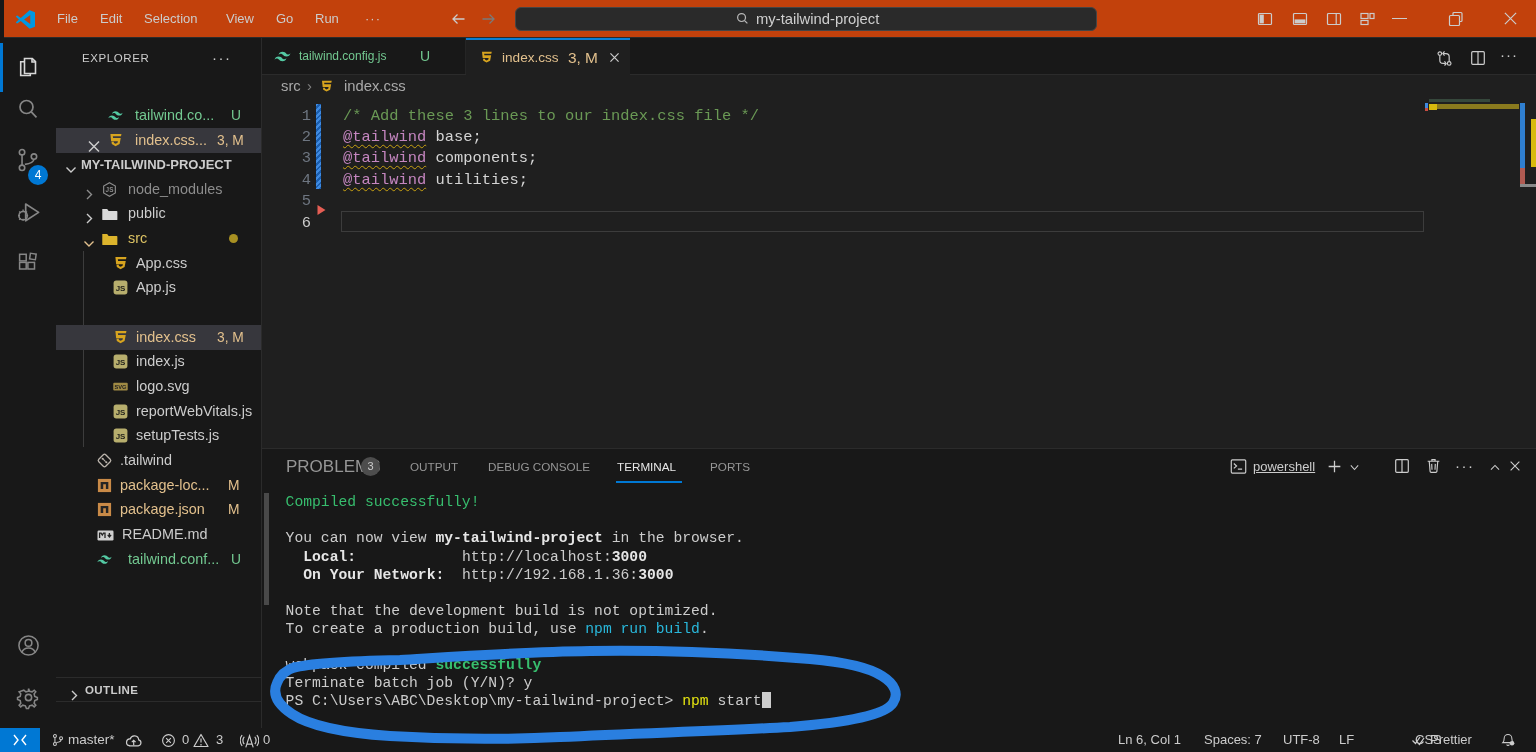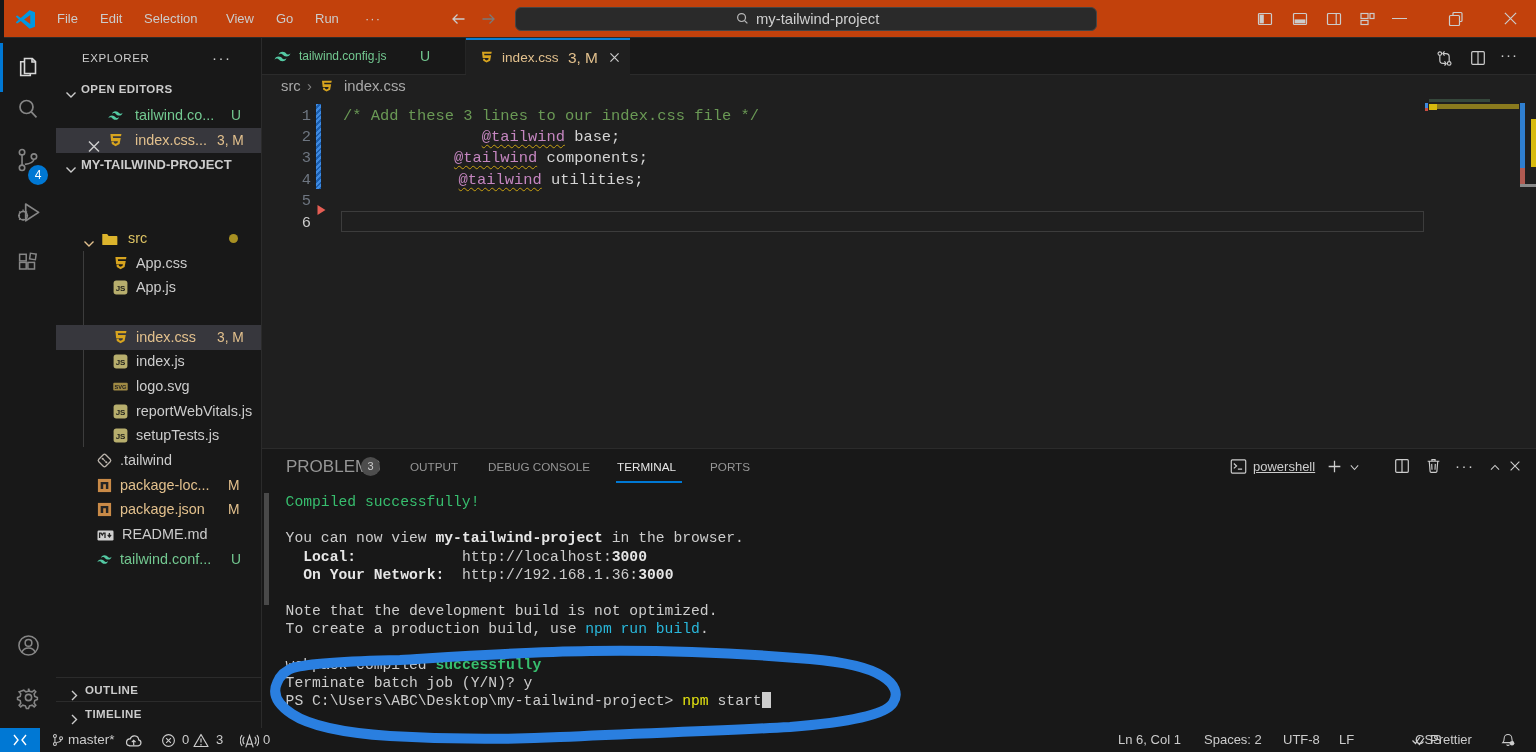--- a/index.html
+++ b/index.html
@@ -145,26 +145,20 @@
   <svg class="icon" style="left:16px;top:647px" width="25" height="25" viewBox="0 0 24 24">
         <circle cx="12" cy="12" r="3" fill="none" stroke="#868686" stroke-width="1.5"></circle>
         <path fill="none" stroke="#868686" stroke-width="1.5" d="M12 3.5 13 6l2.5.6 2-1.6 1.5 1.5-1.6 2 .6 2.5 2.5 1-0 2-2.5 1-.6 2.5 1.6 2-1.5 1.5-2-1.6-2.5.6-1 2.5h-2l-1-2.5-2.5-.6-2 1.6-1.5-1.5 1.6-2-.6-2.5-2.5-1v-2l2.5-1 .6-2.5-1.6-2L7.5 5l2 1.6L12 6z"></path>
       </svg>
 </div>
 
 <div class="abs" id="sidebar">
   <div class="lbl" style="left:26px;top:8px;font-size:11.5px;letter-spacing:0.6px;color:#cccccc;">EXPLORER</div>
   <div class="lbl" style="left:156px;top:7px;color:#cccccc;font-size:15px;letter-spacing:1.5px;">···</div>
 
-  <div class="row" style="top:39px">
-    <svg class="chev" style="left:7px;top:5px" width="16" height="16" viewBox="0 0 16 16">
-          <path d="m3.5 6 4.5 4.5L12.5 6" stroke="#cccccc" stroke-width="1.4" fill="none"></path>
-        </svg>
-    <span class="lbl hdr" style="left:25px">OPEN EDITORS</span>
-  </div>
 
   <div class="row" style="top:64.7px">
     <svg class="ficon" style="left:51px" viewBox="0 0 24 24" width="17" height="17">
           <path fill="#54c9a3" d="M12 6c-2.67 0-4.33 1.33-5 4 1-1.33 2.17-1.83 3.5-1.5.76.19 1.3.74 1.91 1.35C13.39 10.84 14.5 12 17 12c2.67 0 4.33-1.33 5-4-1 1.33-2.17 1.83-3.5 1.5-.76-.19-1.3-.74-1.91-1.35C15.61 7.16 14.5 6 12 6zM7 12c-2.67 0-4.33 1.33-5 4 1-1.33 2.17-1.83 3.5-1.5.76.19 1.3.74 1.91 1.35C8.39 16.84 9.5 18 12 18c2.67 0 4.33-1.33 5-4-1 1.33-2.17 1.83-3.5 1.5-.76-.19-1.3-.74-1.91-1.35C10.61 13.16 9.5 12 7 12z"></path>
         </svg>
     <span class="lbl grn" style="left:79px">tailwind.co...</span>
     <span class="badge-r grn" style="left:175px">U</span>
   </div>
 
   <div class="row sel" style="top:89.5px">
@@ -178,21 +172,40 @@
     <span class="badge-r gold" style="left:161px">3, M</span>
   </div>
 
   <div class="row" style="top:114px">
     <svg class="chev" style="left:7px;top:5px" width="16" height="16" viewBox="0 0 16 16">
           <path d="m3.5 6 4.5 4.5L12.5 6" stroke="#cccccc" stroke-width="1.4" fill="none"></path>
         </svg>
     <span class="lbl" style="left:25px;font-weight:bold;font-size:13px;">MY-TAILWIND-PROJECT</span>
   </div>
 
-
+  <div class="row" style="top:138.7px">
+    <svg class="chev" style="left:25px;top:5px" width="16" height="16" viewBox="0 0 16 16">
+          <path d="m6 3.5 4.5 4.5L6 12.5" stroke="#8c8c8c" stroke-width="1.4" fill="none"></path>
+        </svg>
+    <svg class="ficon" style="left:45px" viewBox="0 0 16 16" width="18" height="18">
+          <path d="M8 1.6 13.5 4.8v6.4L8 14.4 2.5 11.2V4.8z" fill="none" stroke="#8c8c8c" stroke-width="1.1"></path>
+          <text x="8" y="10.3" font-size="6" font-weight="bold" fill="#8c8c8c" text-anchor="middle" font-family="Liberation Sans">JS</text>
+        </svg>
+    <span class="lbl gray8" style="left:72px">node_modules</span>
+  </div>
+
+  <div class="row" style="top:163.4px">
+    <svg class="chev" style="left:25px;top:5px" width="16" height="16" viewBox="0 0 16 16">
+          <path d="m6 3.5 4.5 4.5L6 12.5" stroke="#cccccc" stroke-width="1.4" fill="none"></path>
+        </svg>
+    <svg class="ficon" style="left:45px;top:5px" viewBox="0 0 16 16" width="18" height="16">
+          <path d="M1.2 2.8h4.6l1.4 1.9h7.6a.6.6 0 0 1 .6.6v7.3a.6.6 0 0 1-.6.6H1.8a.6.6 0 0 1-.6-.6z" fill="#d9d9d9"></path>
+        </svg>
+    <span class="lbl" style="left:72px">public</span>
+  </div>
 
   <div class="row" style="top:188px">
     <svg class="chev" style="left:25px;top:5px" width="16" height="16" viewBox="0 0 16 16">
           <path d="m3.5 6 4.5 4.5L12.5 6" stroke="#E2C08D" stroke-width="1.4" fill="none"></path>
         </svg>
     <svg class="ficon" style="left:45px;top:5px" viewBox="0 0 16 16" width="18" height="16">
           <path d="M1.2 2.8h4.6l1.4 1.9h7.6a.6.6 0 0 1 .6.6v7.3a.6.6 0 0 1-.6.6H1.8a.6.6 0 0 1-.6-.6z" fill="#dcb42c"></path>
         </svg>
     <span class="lbl" style="left:72px;color:#dcc263;">src</span>
     <span class="abs" style="left:173px;top:8px;width:9px;height:9px;border-radius:50%;background:#a89022;"></span>
@@ -290,38 +303,32 @@
           <path d="M2.6 10.4V5.6h1.5l1.2 1.9 1.2-1.9H8v4.8" stroke="#222222" stroke-width="1.3" fill="none"></path>
           <path d="M12.4 5.6v3.2M10.7 7.4l1.7 2 1.7-2" stroke="#222222" stroke-width="1.3" fill="none"></path>
         </svg>
     <span class="lbl" style="left:66px">README.md</span>
   </div>
 
   <div class="row" style="top:508.6px">
     <svg class="ficon" style="left:40px" viewBox="0 0 24 24" width="17" height="17">
           <path fill="#54c9a3" d="M12 6c-2.67 0-4.33 1.33-5 4 1-1.33 2.17-1.83 3.5-1.5.76.19 1.3.74 1.91 1.35C13.39 10.84 14.5 12 17 12c2.67 0 4.33-1.33 5-4-1 1.33-2.17 1.83-3.5 1.5-.76-.19-1.3-.74-1.91-1.35C15.61 7.16 14.5 6 12 6zM7 12c-2.67 0-4.33 1.33-5 4 1-1.33 2.17-1.83 3.5-1.5.76.19 1.3.74 1.91 1.35C8.39 16.84 9.5 18 12 18c2.67 0 4.33-1.33 5-4-1 1.33-2.17 1.83-3.5 1.5-.76-.19-1.3-.74-1.91-1.35C10.61 13.16 9.5 12 7 12z"></path>
         </svg>
-    <span class="lbl grn" style="left:64px">tailwind.conf...</span>
+    <span class="lbl grn" style="left:72px">tailwind.conf...</span>
     <span class="badge-r grn" style="left:175px">U</span>
   </div>
 
   <div class="abs" style="left:0;top:639px;width:206px;height:1px;background:#2b2b2b;"></div>
   <div class="row" style="top:640.4px">
     <svg class="chev" style="left:10px;top:5px" width="16" height="16" viewBox="0 0 16 16">
           <path d="m6 3.5 4.5 4.5L6 12.5" stroke="#cccccc" stroke-width="1.4" fill="none"></path>
         </svg>
     <span class="lbl hdr" style="left:29px">OUTLINE</span>
   </div>
   <div class="abs" style="left:0;top:663px;width:206px;height:1px;background:#2b2b2b;"></div>
-  <div class="row" style="top:664px">
-    <svg class="chev" style="left:10px;top:5px" width="16" height="16" viewBox="0 0 16 16">
-          <path d="m6 3.5 4.5 4.5L6 12.5" stroke="#cccccc" stroke-width="1.4" fill="none"></path>
-        </svg>
-    <span class="lbl hdr" style="left:29px">TIMELINE</span>
-  </div>
 </div>
 
 <div class="abs" id="sidebar-border"></div>
 
 <div class="abs" id="tabbar">
 
   <div class="abs" style="left:0;top:0;width:204px;height:36px;background:#181818;border-right:1px solid #252525;">
     <svg class="icon" style="left:11px;top:9px" viewBox="0 0 24 24" width="19" height="19">
           <path fill="#54c9a3" d="M12 6c-2.67 0-4.33 1.33-5 4 1-1.33 2.17-1.83 3.5-1.5.76.19 1.3.74 1.91 1.35C13.39 10.84 14.5 12 17 12c2.67 0 4.33-1.33 5-4-1 1.33-2.17 1.83-3.5 1.5-.76-.19-1.3-.74-1.91-1.35C15.61 7.16 14.5 6 12 6zM7 12c-2.67 0-4.33 1.33-5 4 1-1.33 2.17-1.83 3.5-1.5.76.19 1.3.74 1.91 1.35C8.39 16.84 9.5 18 12 18c2.67 0 4.33-1.33 5-4-1 1.33-2.17 1.83-3.5 1.5-.76-.19-1.3-.74-1.91-1.35C10.61 13.16 9.5 12 7 12z"></path>
         </svg>
@@ -372,21 +379,21 @@
 4
 5</div>
   <div class="code abs" style="left:0;top:137.6px;width:49px;text-align:right;line-height:21.4px;color:#cccccc;">6</div>
 
   <div class="abs" style="left:54px;top:28.5px;width:5px;height:85.6px;background:repeating-linear-gradient(135deg,#3f8ae0 0 2px,#1b5fb0 2px 4px);"></div>
 
   <svg class="icon" style="left:54px;top:129px" width="11" height="12" viewBox="0 0 10 12">
         <path d="M1 1l8 5-8 5z" fill="#e65e54"></path>
       </svg>
 
-  <div class="code abs" style="left:81px;top:30.6px;line-height:21.4px;color:#d4d4d4;text-align:center;"><span style="color:#6A9955">/* Add these 3 lines to our index.css file */</span>
+  <div class="code abs" style="left:81px;top:30.6px;line-height:21.4px;color:#d4d4d4;"><span style="color:#6A9955">/* Add these 3 lines to our index.css file */</span>
 <span class="sq" style="color:#C586C0">@tailwind</span> base;
 <span class="sq" style="color:#C586C0">@tailwind</span> components;
 <span class="sq" style="color:#C586C0">@tailwind</span> utilities;</div>
 
   <div class="abs" style="left:1167px;top:24.4px;width:61px;height:3px;background:#3c5243;opacity:.8"></div>
   <div class="abs" style="left:1163px;top:28px;width:3px;height:5px;background:#3f8ae0"></div>
   <div class="abs" style="left:1163px;top:33px;width:3px;height:3px;background:#c84d42"></div>
   <div class="abs" style="left:1167px;top:28.5px;width:8px;height:6px;background:#d7ba0d"></div>
   <div class="abs" style="left:1175px;top:29px;width:82px;height:5px;background:#8a7a1e"></div>
 
@@ -475,21 +482,21 @@
       </svg>
   <div class="sb" style="left:216px;">3</div>
   <svg class="icon" style="left:240px;top:5px" width="19" height="16" viewBox="0 0 18 15">
         <path d="M5.5 13.5 9 2.5l3.5 11M6.5 10.5h5" stroke="#cccccc" stroke-width="1.1" fill="none"></path>
         <path d="M4 3.5a6 6 0 0 0 0 7M14 3.5a6 6 0 0 1 0 7" stroke="#cccccc" stroke-width="1.1" fill="none"></path>
         <path d="M2 1.8a9 9 0 0 0 0 10.4M16 1.8a9 9 0 0 1 0 10.4" stroke="#cccccc" stroke-width="1.1" fill="none"></path>
       </svg>
   <div class="sb" style="left:263px;">0</div>
 
   <div class="sb" style="left:1118px;">Ln 6, Col 1</div>
-  <div class="sb" style="left:1204px;">Spaces: 2</div>
+  <div class="sb" style="left:1204px;">Spaces: 7</div>
   <div class="sb" style="left:1283px;">UTF-8</div>
   <div class="sb" style="left:1339px;">LF</div>
   <div class="sb" style="left:1372px;margin-left:43px;">CSS</div>
   <svg class="icon" style="left:1411px;top:6px" width="16" height="12" viewBox="0 0 16 12">
         <path d="m1.5 6.5 3 3L9 3M7.5 9.5l1 1L13 4" stroke="#cccccc" stroke-width="1.3" fill="none"></path>
       </svg>
   <div class="sb" style="left:1430px;">Prettier</div>
   <svg class="icon" style="left:1501px;top:5px" width="14" height="14" viewBox="0 0 16 16">
         <path d="M8 1.8a4.4 4.4 0 0 1 4.4 4.4c0 3 .9 4.1 1.6 4.8H2c.7-.7 1.6-1.8 1.6-4.8A4.4 4.4 0 0 1 8 1.8zM6.5 13.2a1.6 1.6 0 0 0 3 0" fill="none" stroke="#cccccc" stroke-width="1.2"></path>
         <circle cx="12.6" cy="11.8" r="2.6" fill="#cccccc"></circle>

